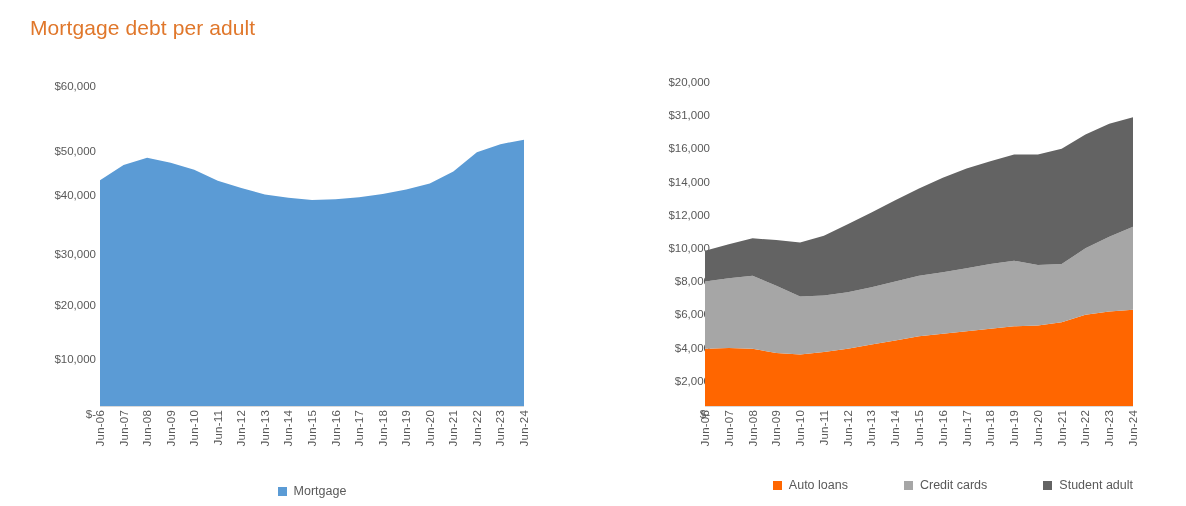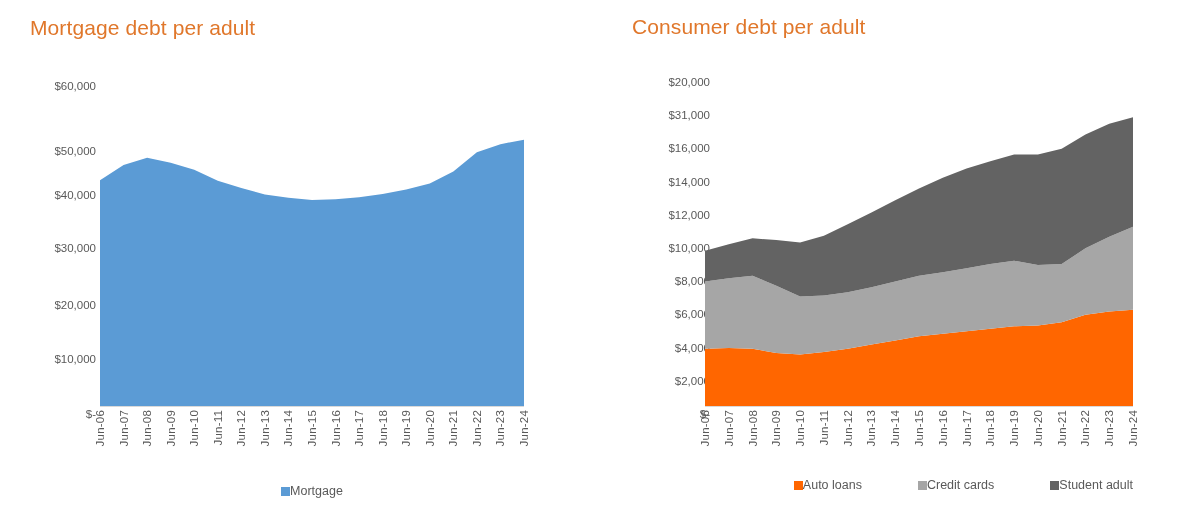--- a/index.html
+++ b/index.html
@@ -65,36 +65,36 @@
 
   
   .axis-line{position:absolute;background:#d9d9d9;height:1px;}
   #axisline-mortgage{left:100px;top:406px;width:424px;}
   #axisline-consumer{left:705px;top:406px;width:428px;}
 
   
   .legend{position:absolute;display:flex;align-items:center;height:18px;}
   #legend-mortgage{left:100px;top:482px;width:424px;justify-content:center;}
   #legend-consumer{left:705px;top:476px;width:428px;justify-content:flex-end;gap:56px;}
-  .legend-item{display:flex;align-items:center;}
+  .legend-item{display:flex;align-items:center;gap:7px;}
   .legend-swatch{width:9px;height:9px;display:inline-block;flex:0 0 auto;}
   .legend-label{font-size:12.5px;color:#595959;white-space:nowrap;}
 </style>
 </head>
 <body>
 
 <div class="panel" id="panel-left">
 
   <div class="chart-title" id="title-mortgage">Mortgage debt per adult</div>
 
   <div class="yaxis" id="yaxis-mortgage">
       <div class="ytick" style="top: 406px;">$-</div>
       <div class="ytick" style="top: 351.333px;">$10,000</div>
       <div class="ytick" style="top: 296.667px;">$20,000</div>
-      <div class="ytick" style="top: 240px;">$30,000</div>
+      <div class="ytick" style="top: 246px;">$30,000</div>
       <div class="ytick" style="top: 187.333px;">$40,000</div>
       <div class="ytick" style="top: 143px;">$50,000</div>
       <div class="ytick" style="top: 78px;">$60,000</div>
     </div>
 
   <div class="plot" id="plot-mortgage">
     <svg id="svg-mortgage" viewBox="0 0 424 328" preserveAspectRatio="none">
         <path d="M 0.00 102.23 L 23.56 86.92 L 47.11 79.81 L 70.67 84.73 L 94.22 91.84 L 117.78 102.77 L 141.33 109.88 L 164.89 116.44 L 188.44 119.72 L 212.00 121.91 L 235.56 121.36 L 259.11 119.17 L 282.67 115.89 L 306.22 111.52 L 329.78 105.51 L 353.33 93.48 L 376.89 74.35 L 400.44 66.15 L 424.00 61.77 L 424.00 328.00 L 400.44 328.00 L 376.89 328.00 L 353.33 328.00 L 329.78 328.00 L 306.22 328.00 L 282.67 328.00 L 259.11 328.00 L 235.56 328.00 L 212.00 328.00 L 188.44 328.00 L 164.89 328.00 L 141.33 328.00 L 117.78 328.00 L 94.22 328.00 L 70.67 328.00 L 47.11 328.00 L 23.56 328.00 L 0.00 328.00 Z" fill="#5B9BD5"></path>
       </svg>
   </div>
@@ -126,21 +126,20 @@
   <div class="legend" id="legend-mortgage">
       <div class="legend-item">
         <span class="legend-swatch" style="background: rgb(91, 155, 213);"></span>
         <span class="legend-label">Mortgage</span>
       </div>
     </div>
 </div>
 
 <div class="panel" id="panel-right">
 
-  <div class="chart-title" id="title-consumer">Consumer debt per adult</div>
 
   <div class="yaxis" id="yaxis-consumer">
       <div class="ytick" style="top: 406px;">$-</div>
       <div class="ytick" style="top: 372.8px;">$2,000</div>
       <div class="ytick" style="top: 339.6px;">$4,000</div>
       <div class="ytick" style="top: 306.4px;">$6,000</div>
       <div class="ytick" style="top: 273.2px;">$8,000</div>
       <div class="ytick" style="top: 240px;">$10,000</div>
       <div class="ytick" style="top: 206.8px;">$12,000</div>
       <div class="ytick" style="top: 173.6px;">$14,000</div>

